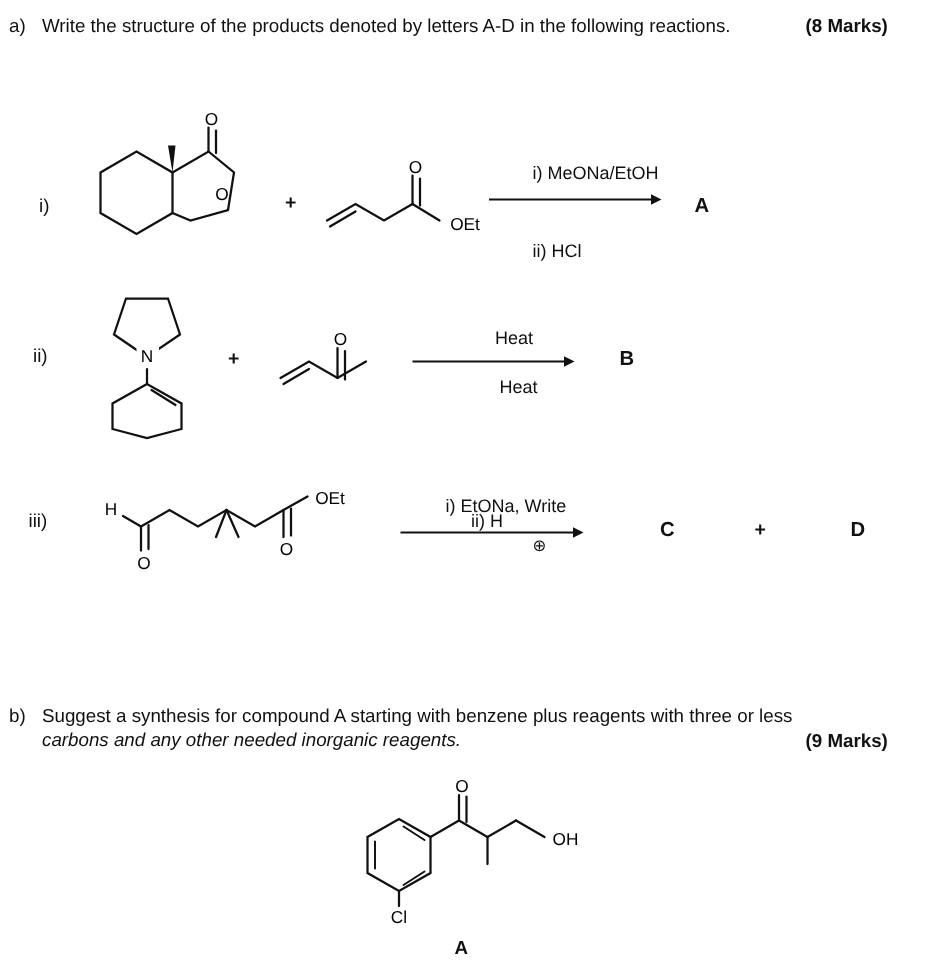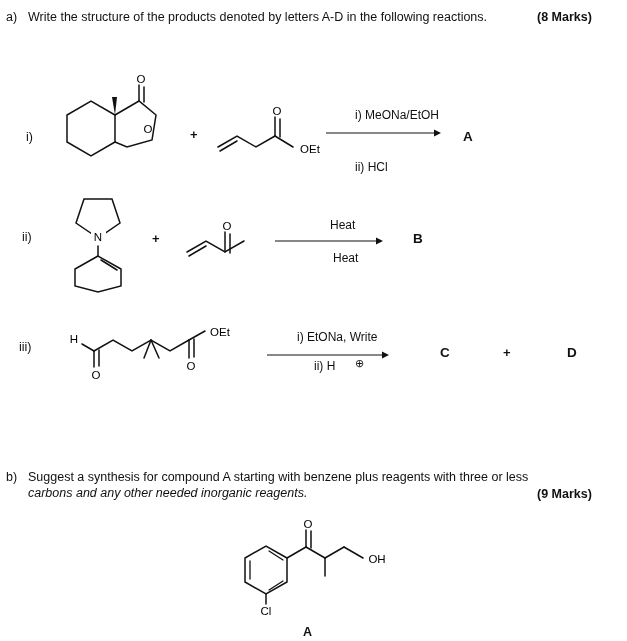--- a/index.html
+++ b/index.html
@@ -190,21 +190,21 @@
   </svg>
 </div>
 
 <div class="abs cond" style="left:272px; top:330px;">i)  EtONa, Write</div>
 <div class="abs" style="left:267px; top:350px;">
   <svg width="122" height="10" viewBox="0 0 122 10">
     <line class="arrow-line" x1="0" y1="5" x2="115" y2="5"></line>
     <polygon points="115,1.5 122,5 115,8.5" fill="#111111"></polygon>
   </svg>
 </div>
-<div class="abs cond" style="left:277px; top:359px;padding-left:12px;">ii)   H</div>
+<div class="abs cond" style="left:277px; top:340px;padding-left:12px;">ii)   H</div>
 <div class="abs cond" style="left:330px; top:357px; font-size:11px;">⊕</div>
 <div class="abs prod" style="left:440px; top:345px;">C</div>
 <div class="abs plus" style="left:503px; top:345px;">+</div>
 <div class="abs prod" style="left:567px; top:345px;">D</div>
 
 <div class="abs q-label" style="left:6px; top:470px;">b)</div>
 <div class="abs q-text" style="left:28px; top:470px; width:560px;">Suggest a synthesis for compound A starting with benzene plus reagents with three or less</div>
 <div class="abs q-text" style="left:28px; top:486px; width:430px;font-style:italic;">carbons and any other needed inorganic reagents.</div>
 <div class="abs marks" style="left:537px; top:487px;">(9 Marks)</div>
 

